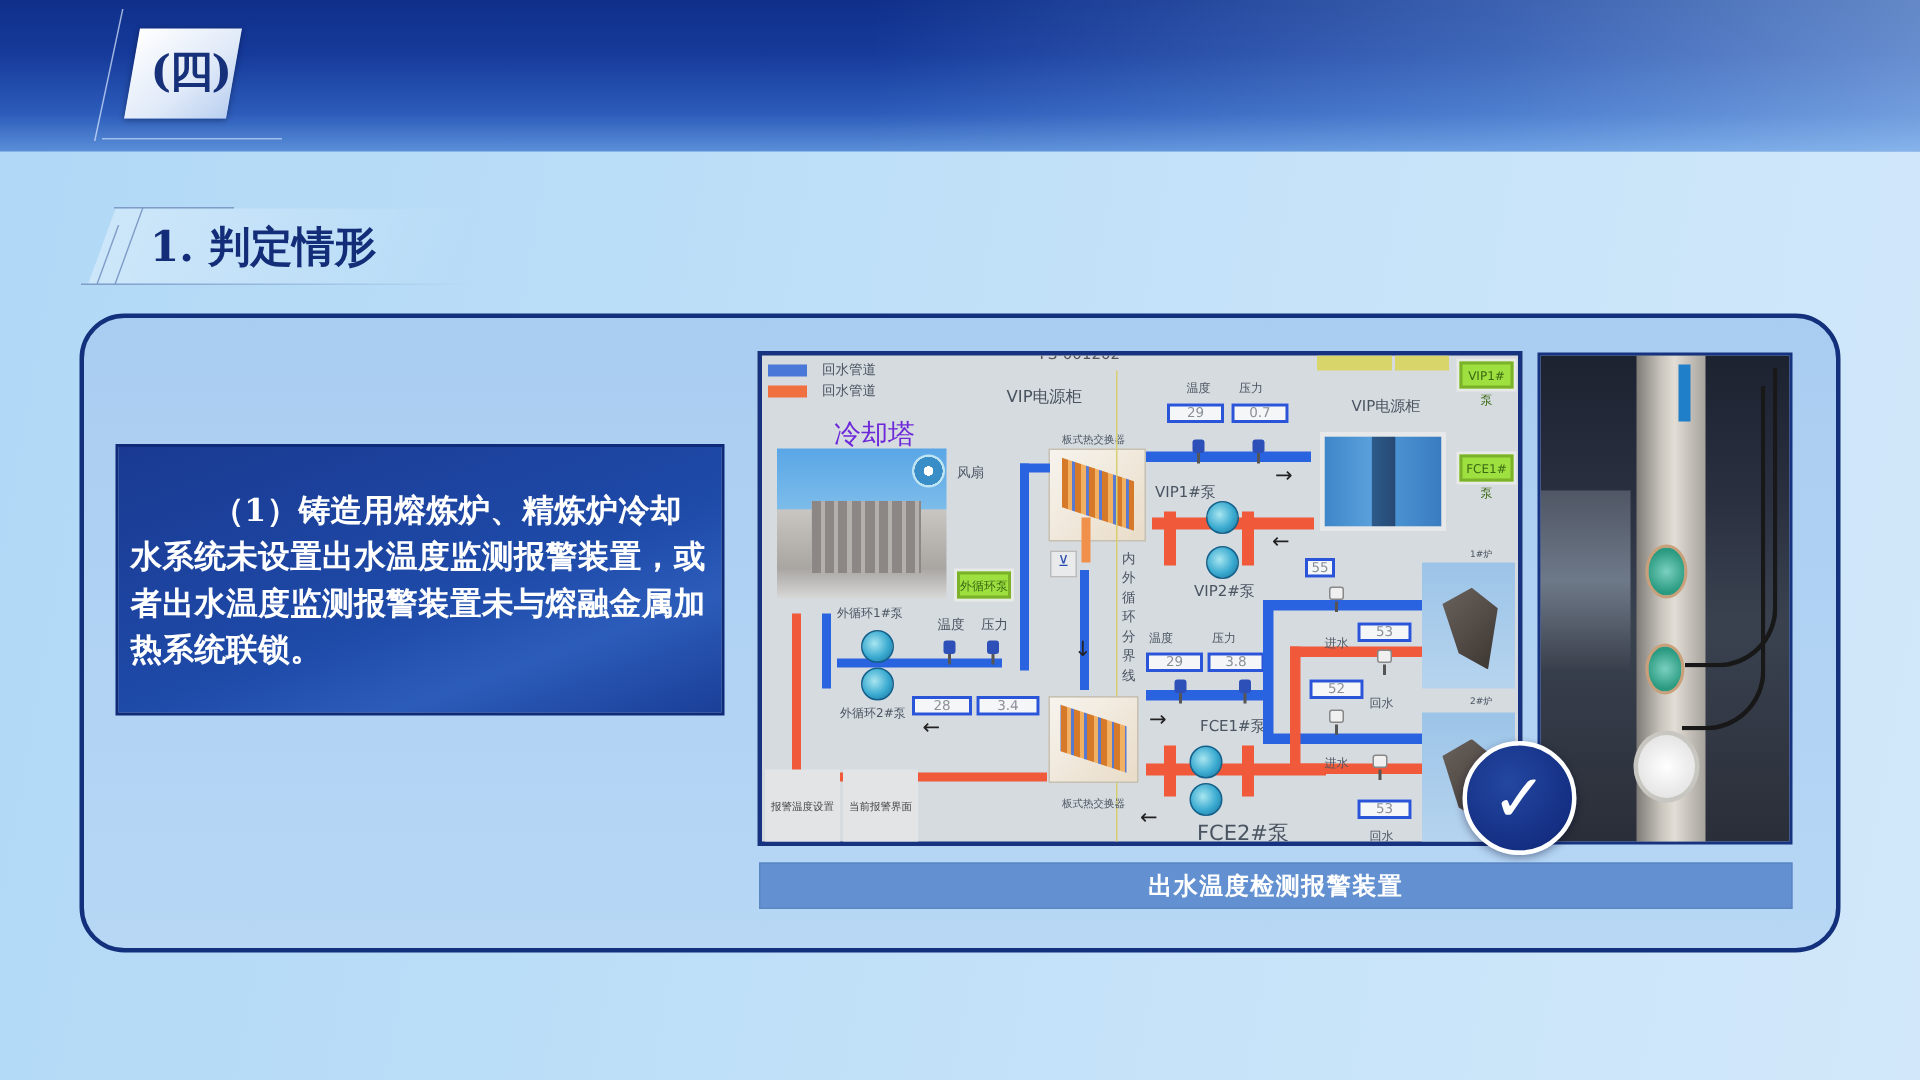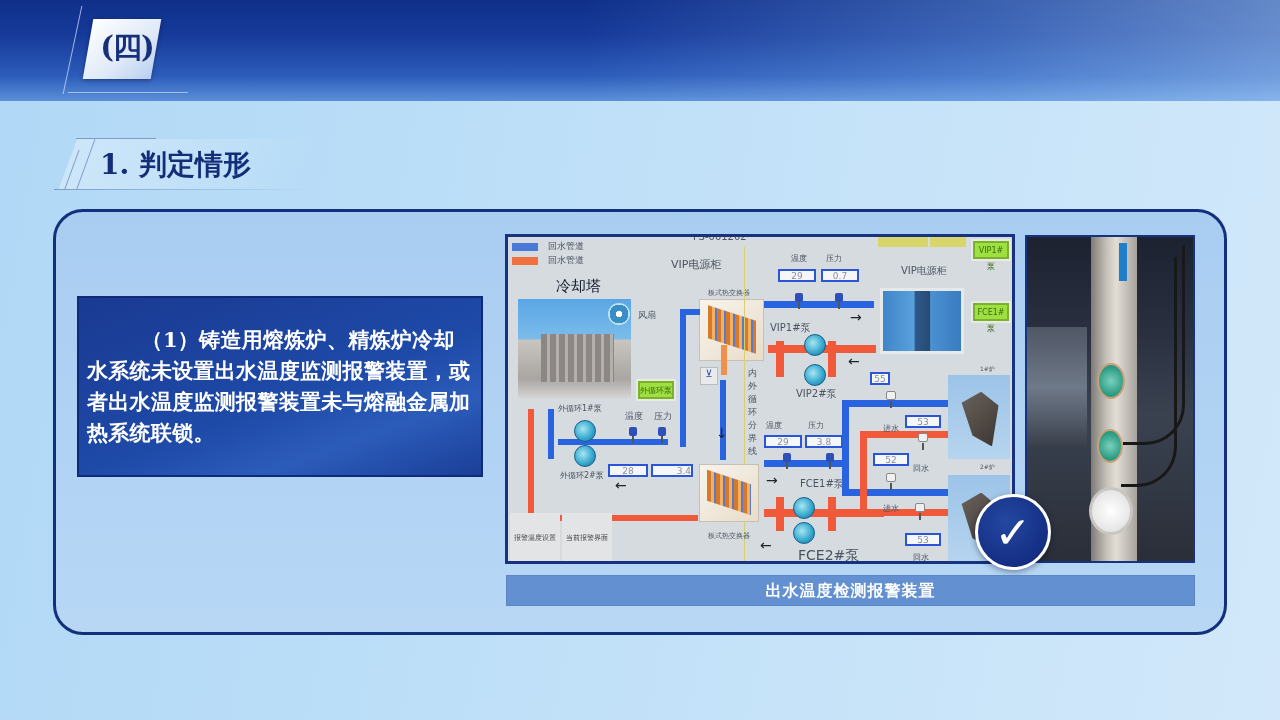--- a/index.html
+++ b/index.html
@@ -180,21 +180,21 @@
   <div class="abs hmi-label" style="left:185px;top:-6px;font-size:10px;color:#555;">FS-001202</div>
   <div class="abs" style="left:370px;top:0;width:50px;height:10px;background:#d8d66a;"></div>
   <div class="abs" style="left:422px;top:0;width:36px;height:10px;background:#d8d66a;"></div>
 
   <div class="abs" style="left:4px;top:6px;width:26px;height:8px;background:#4a78d8;"></div>
   <div class="abs hmi-label" style="left:40px;top:3px;font-size:9px;">回水管道</div>
   <div class="abs" style="left:4px;top:20px;width:26px;height:8px;background:#f07040;"></div>
   <div class="abs hmi-label" style="left:40px;top:17px;font-size:9px;">回水管道</div>
   <div class="abs hmi-label" style="left:163px;top:20px;font-size:11px;">VIP电源柜</div>
 
-  <div class="abs hmi-label" style="left:48px;top:40px;font-size:15px;color:#0f172a;">冷却塔</div>
+  <div class="abs hmi-label" style="left:48px;top:40px;font-size:18px;color:#6d28d9;">冷却塔</div>
   <div class="photo-tower" style="left:10px;top:62px;width:113px;height:100px;"></div>
   <div class="abs" style="left:100px;top:66px;width:22px;height:22px;border-radius:50%;background:radial-gradient(circle,#ffffff 0 20%,#3a8ec8 21% 60%,#bfe4f2 61%);"></div>
   <div class="abs hmi-label" style="left:130px;top:72px;font-size:9px;">风扇</div>
   <div class="gbtn" style="left:130px;top:144px;width:36px;height:18px;">外循环泵</div>
 
   <div class="abs hmi-label" style="left:200px;top:51px;font-size:7px;">板式热交换器</div>
   <div class="hx" style="left:191px;top:62px;width:65px;height:62px;"></div>
 
   <div class="pipe-r" style="left:20px;top:172px;width:6px;height:110px;"></div>
   <div class="pipe-r" style="left:20px;top:278px;width:170px;height:6px;"></div>
@@ -208,21 +208,21 @@
 
   <div class="abs hmi-label" style="left:50px;top:166px;font-size:8px;">外循环1#泵</div>
   <div class="pump" style="left:66px;top:183px;"></div>
   <div class="pump" style="left:66px;top:208px;"></div>
   <div class="abs hmi-label" style="left:52px;top:233px;font-size:8px;">外循环2#泵</div>
   <div class="abs hmi-label" style="left:117px;top:173px;font-size:9px;">温度</div>
   <div class="abs hmi-label" style="left:146px;top:173px;font-size:9px;">压力</div>
   <div class="sensor" style="left:121px;top:190px;"></div>
   <div class="sensor" style="left:150px;top:190px;"></div>
   <div class="val" style="left:100px;top:227px;width:40px;">28</div>
-  <div class="val" style="left:143px;top:227px;width:42px;text-align:right;">3.4</div>
+  <div class="val" style="left:143px;top:227px;width:42px;">3.4</div>
   <div class="arrow-txt" style="left:107px;top:240px;">←</div>
 
   <div class="abs hmi-label" style="left:2px;top:276px;width:50px;height:50px;background:#e2e4e6;font-size:7px;line-height:50px;text-align:center;color:#444;">报警温度设置</div>
   <div class="abs hmi-label" style="left:54px;top:276px;width:50px;height:50px;background:#e2e4e6;font-size:7px;line-height:50px;text-align:center;color:#444;">当前报警界面</div>
 
   <div class="abs" style="left:236px;top:10px;width:1px;height:318px;background:#d8d070;"></div>
   <div class="abs hmi-label" style="left:240px;top:130px;width:10px;font-size:9px;line-height:13px;">内外循环分界线</div>
   <div class="arrow-txt" style="left:208px;top:188px;">↓</div>
 
   <div class="hx" style="left:191px;top:227px;width:60px;height:58px;"></div>

